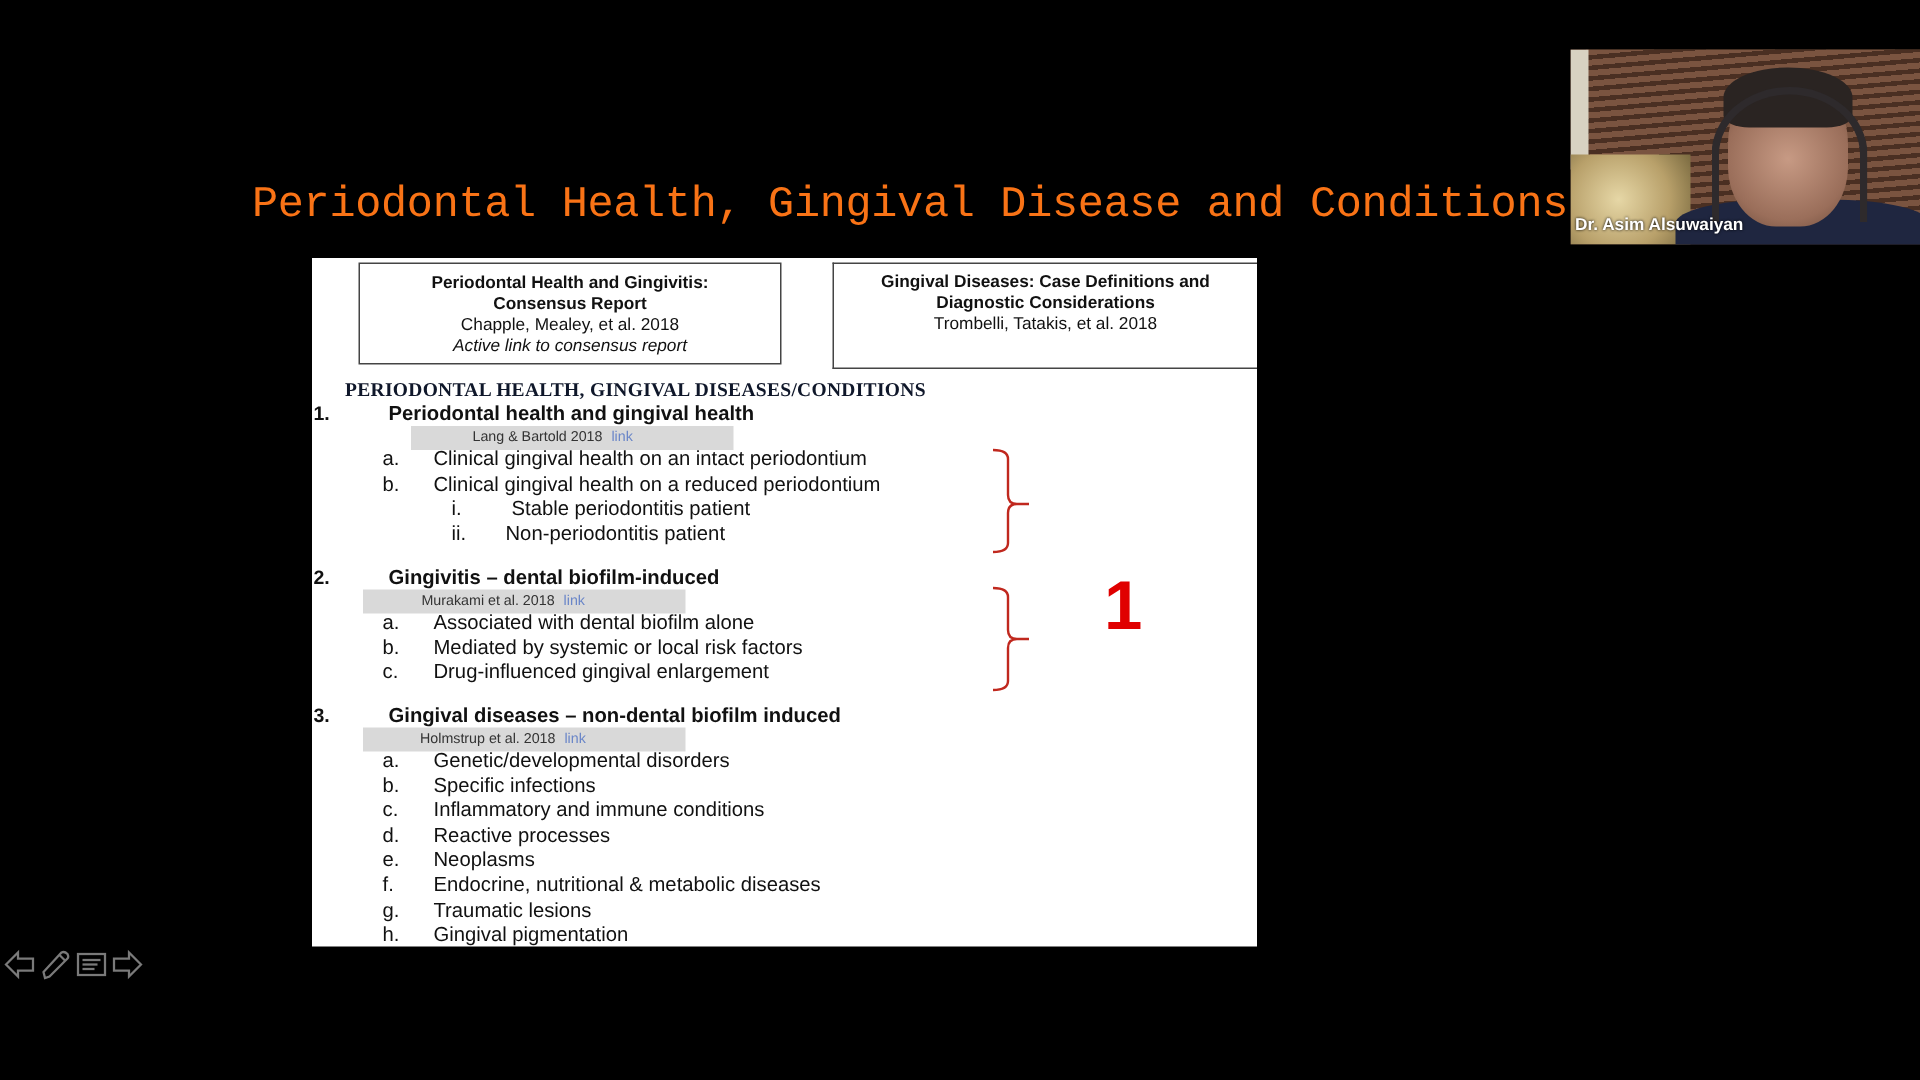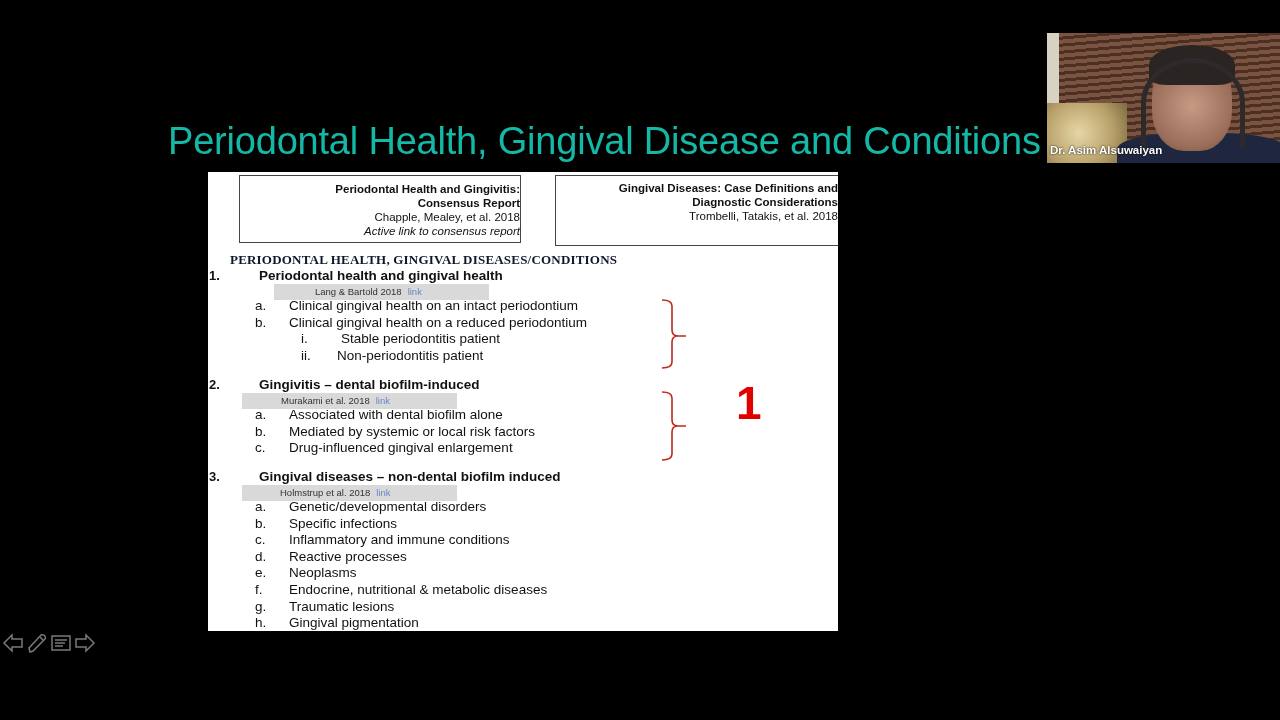--- a/index.html
+++ b/index.html
@@ -2,29 +2,29 @@
 <html><head>
 <meta charset="utf-8">
 <style>
   html, body { margin:0; padding:0; }
   body {
     width:1280px; height:720px; background:#000; position:relative; overflow:hidden;
     font-family: "DejaVu Sans", sans-serif;
   }
   .slide-title {
     position:absolute; left:168px; top:120px; width:740px;
-    color:#14b8a6; font-family:Liberation Sans, sans-serif; font-size:38px;
+    color:#f97316; font-family:Liberation Mono, monospace; font-size:29px;
     white-space:nowrap; letter-spacing:-0.2px;
   }
   .slide-image {
     position:absolute; left:208px; top:172px; width:630px; height:459px;
     background:#fff; overflow:hidden; color:#111;
   }
   .ref-box {
-    position:absolute; border:1px solid #444; background:#fff; text-align:right;
+    position:absolute; border:1px solid #444; background:#fff; text-align:center;
     font-family:"Liberation Sans", sans-serif; font-size:11.5px; line-height:14px; color:#111;
   }
   .ref-box .t { font-weight:bold; }
   .ref-box .i { font-style:italic; }
   .ref-box-1 { left:31px; top:3px; width:282px; height:68px; padding-top:6px; box-sizing:border-box; }
   .ref-box-2 { left:347px; top:3px; width:283px; height:71px; padding-top:5px; box-sizing:border-box; border-right:none; }
   .heading {
     position:absolute; left:22px; top:80px; color:#0f172a; font-weight:bold;
     font-family:Liberation Serif, serif; font-size:13px; letter-spacing:0.2px; white-space:nowrap;
   }

